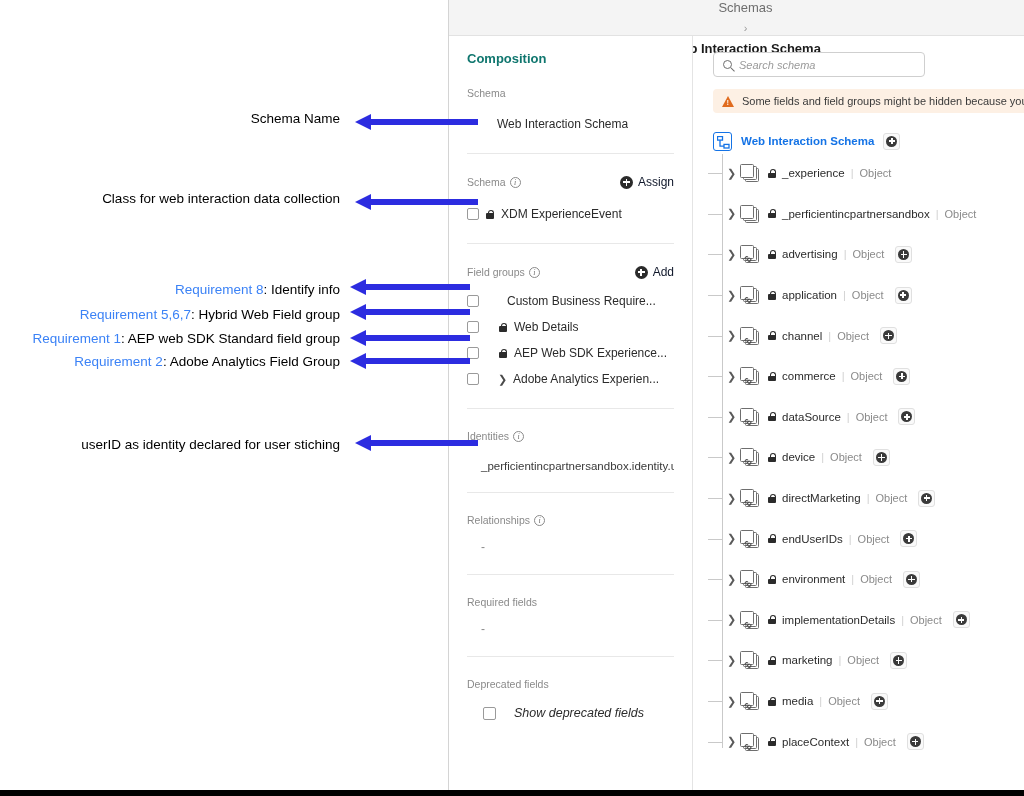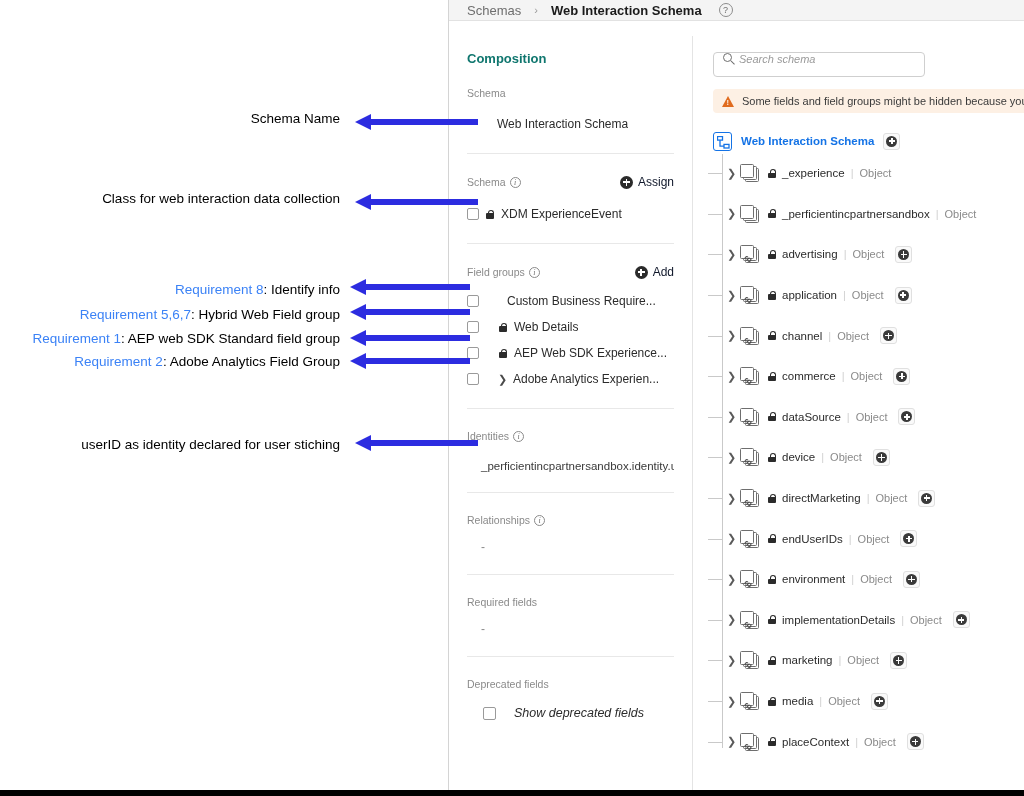--- a/index.html
+++ b/index.html
@@ -39,26 +39,27 @@
 
   
   #app {
     position: absolute; left: 448px; top: 0;
     width: 576px; height: 796px;
     background: #fff;
     border-left: 1px solid #d4d4d4;
     overflow: hidden;
   }
   #topbar {
-    height: 21px;
+    height: 36px;
     background: #f4f4f4;
     border-bottom: 1px solid #e2e2e2;
     display: flex; align-items: center;
     padding-left: 18px;
-    gap: 13px;
+    gap: 7px;
+    flex-direction: column;
   }
   .crumb-root { font-size: 13px; color: #6e6e6e; }
   .crumb-sep { font-size: 11px; color: #9a9a9a; }
   .crumb-cur { font-size: 13px; color: #1b1b1b; font-weight: bold; }
   .help-ic {
     width: 14px; height: 14px; border-radius: 50%;
     border: 1.3px solid #8d8d8d; color: #6e6e6e;
     font-size: 9px; line-height: 12px; text-align: center;
     margin-left: 4px;
   }
@@ -125,21 +126,21 @@
                white-space: nowrap; overflow: hidden; }
   .dep-row { display: flex; align-items: center; gap: 18px; margin-top: 16px; padding-left: 16px; font-style: italic; }
   .dep-chk { width: 13px; height: 13px; border: 1.5px solid #9a9a9a; border-radius: 2px; }
   .dep-label { font-size: 12.5px; color: #2b2b2b; }
 
   
   #structure { flex: 1; position: relative; padding: 16px 0 0 20px; overflow: hidden; }
   .searchbox {
     width: 212px; height: 25px;
     border: 1px solid #cfcfcf; border-radius: 4px;
-    display: flex; align-items: flex-start; gap: 7px; padding: 0 9px;
+    display: flex; align-items: center; gap: 7px; padding: 0 9px;
     background: #fff;
   }
   .mag {
     width: 9px; height: 9px; border: 1.4px solid #6e6e6e; border-radius: 50%;
     position: relative; flex: none;
   }
   .mag::after {
     content: ""; position: absolute; width: 1.4px; height: 4.5px; background: #6e6e6e;
     right: -2.2px; bottom: -3.4px; transform: rotate(-45deg);
   }

